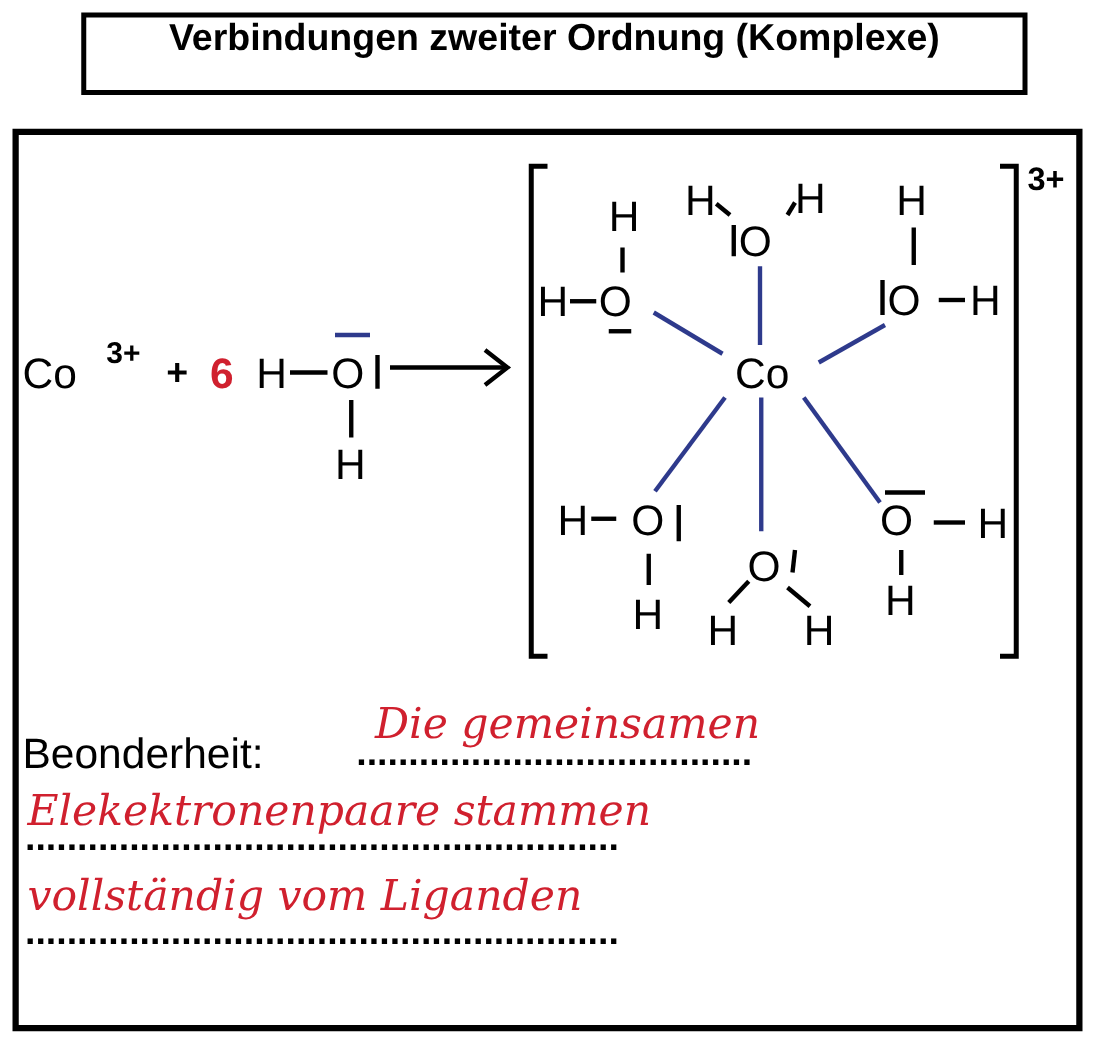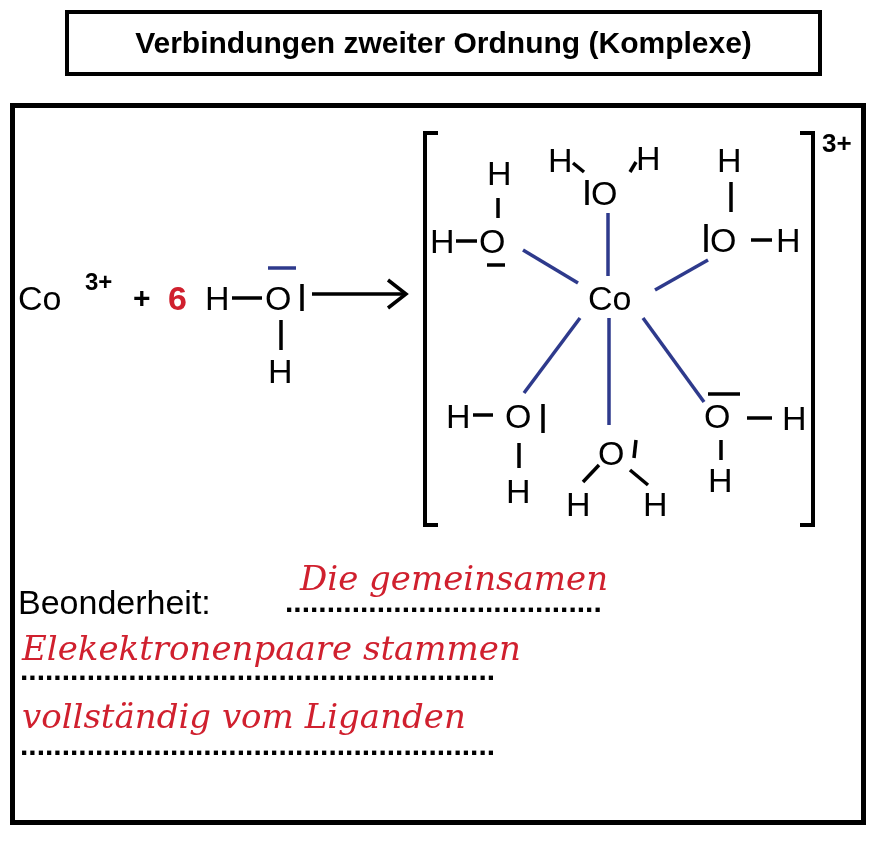--- a/index.html
+++ b/index.html
@@ -1,20 +1,20 @@
 <!DOCTYPE html>
 <html><head>
   <meta charset="utf-8">
   <style>
     html, body { margin: 0; padding: 0; background: #ffffff; }
     body { width: 890px; height: 848px; position: relative; overflow: hidden; font-family: "Liberation Sans", sans-serif; }
     .title-box {
       position: absolute; left: 65px; top: 10px; width: 749px; height: 58px;
       border: 4px solid #000; box-sizing: content-box;
-      display: flex; align-items: center; justify-content: center;
+      display: flex; align-items: flex-start; justify-content: center;
     }
     .title-text { font-family: "Liberation Sans", sans-serif; font-weight: bold; font-size: 30px; color: #000; letter-spacing: 0px; }
     .main-box {
       position: absolute; left: 10px; top: 103px; width: 856px; height: 722px;
       border: 5px solid #000; box-sizing: border-box;
     }
     svg.diagram { position: absolute; left: 0; top: 0; width: 890px; height: 848px; }
     .atom { font-family: "Liberation Sans", sans-serif; font-size: 34px; fill: #000; }
     .sup { font-family: "Liberation Sans", sans-serif; font-size: 24px; font-weight: bold; fill: #000; }
     .coef { font-family: "Liberation Sans", sans-serif; font-size: 34px; font-weight: bold; }

